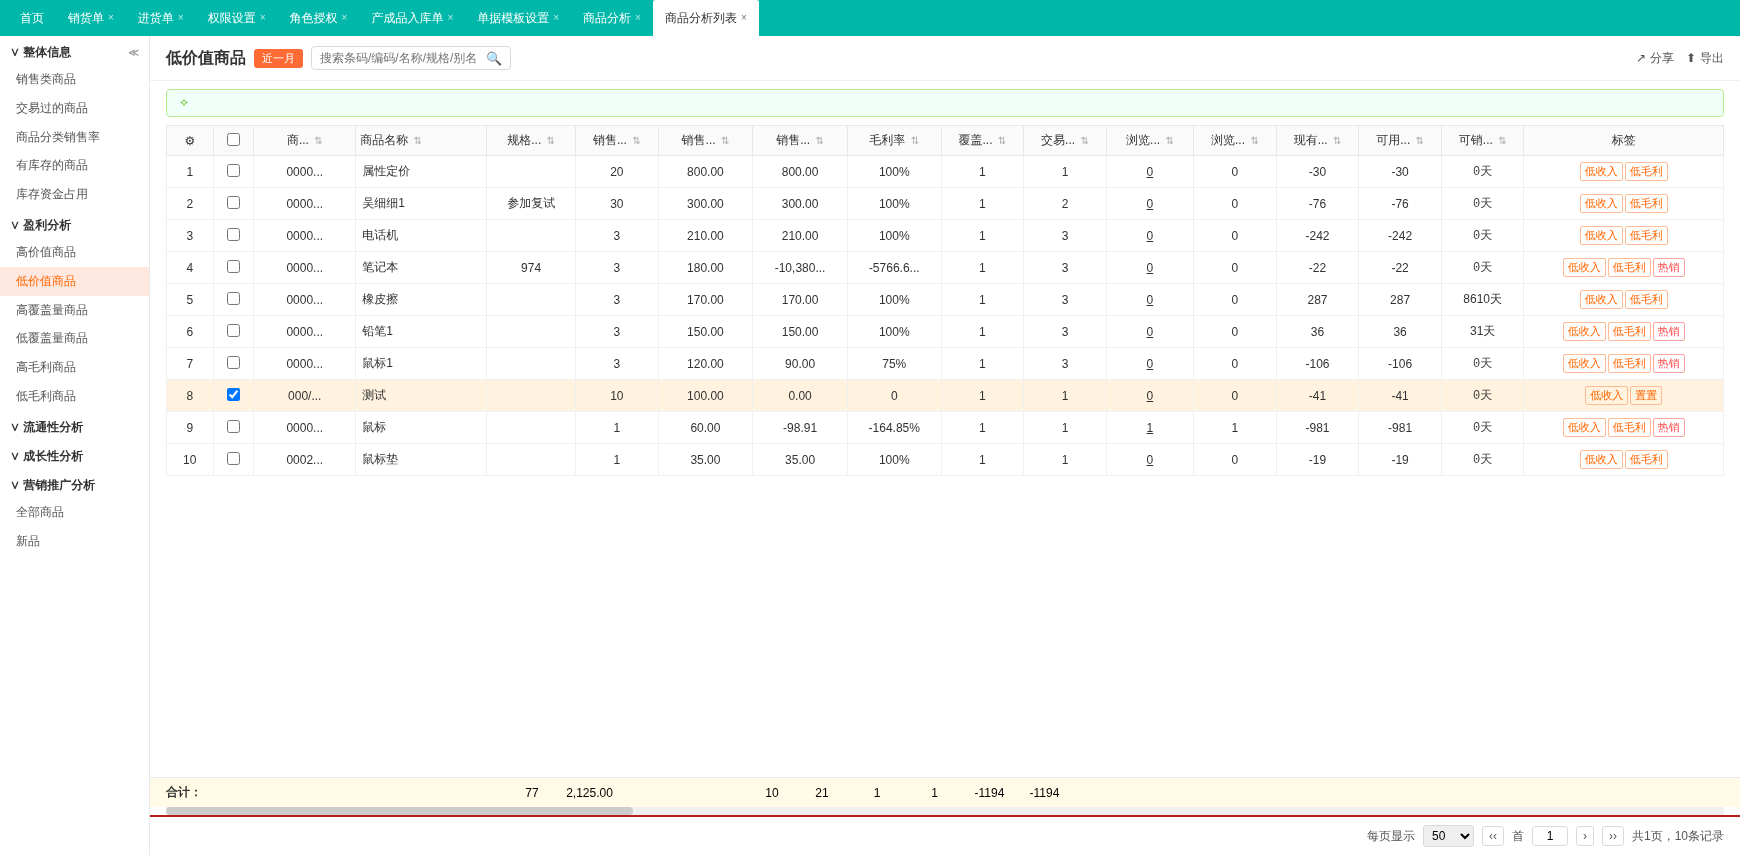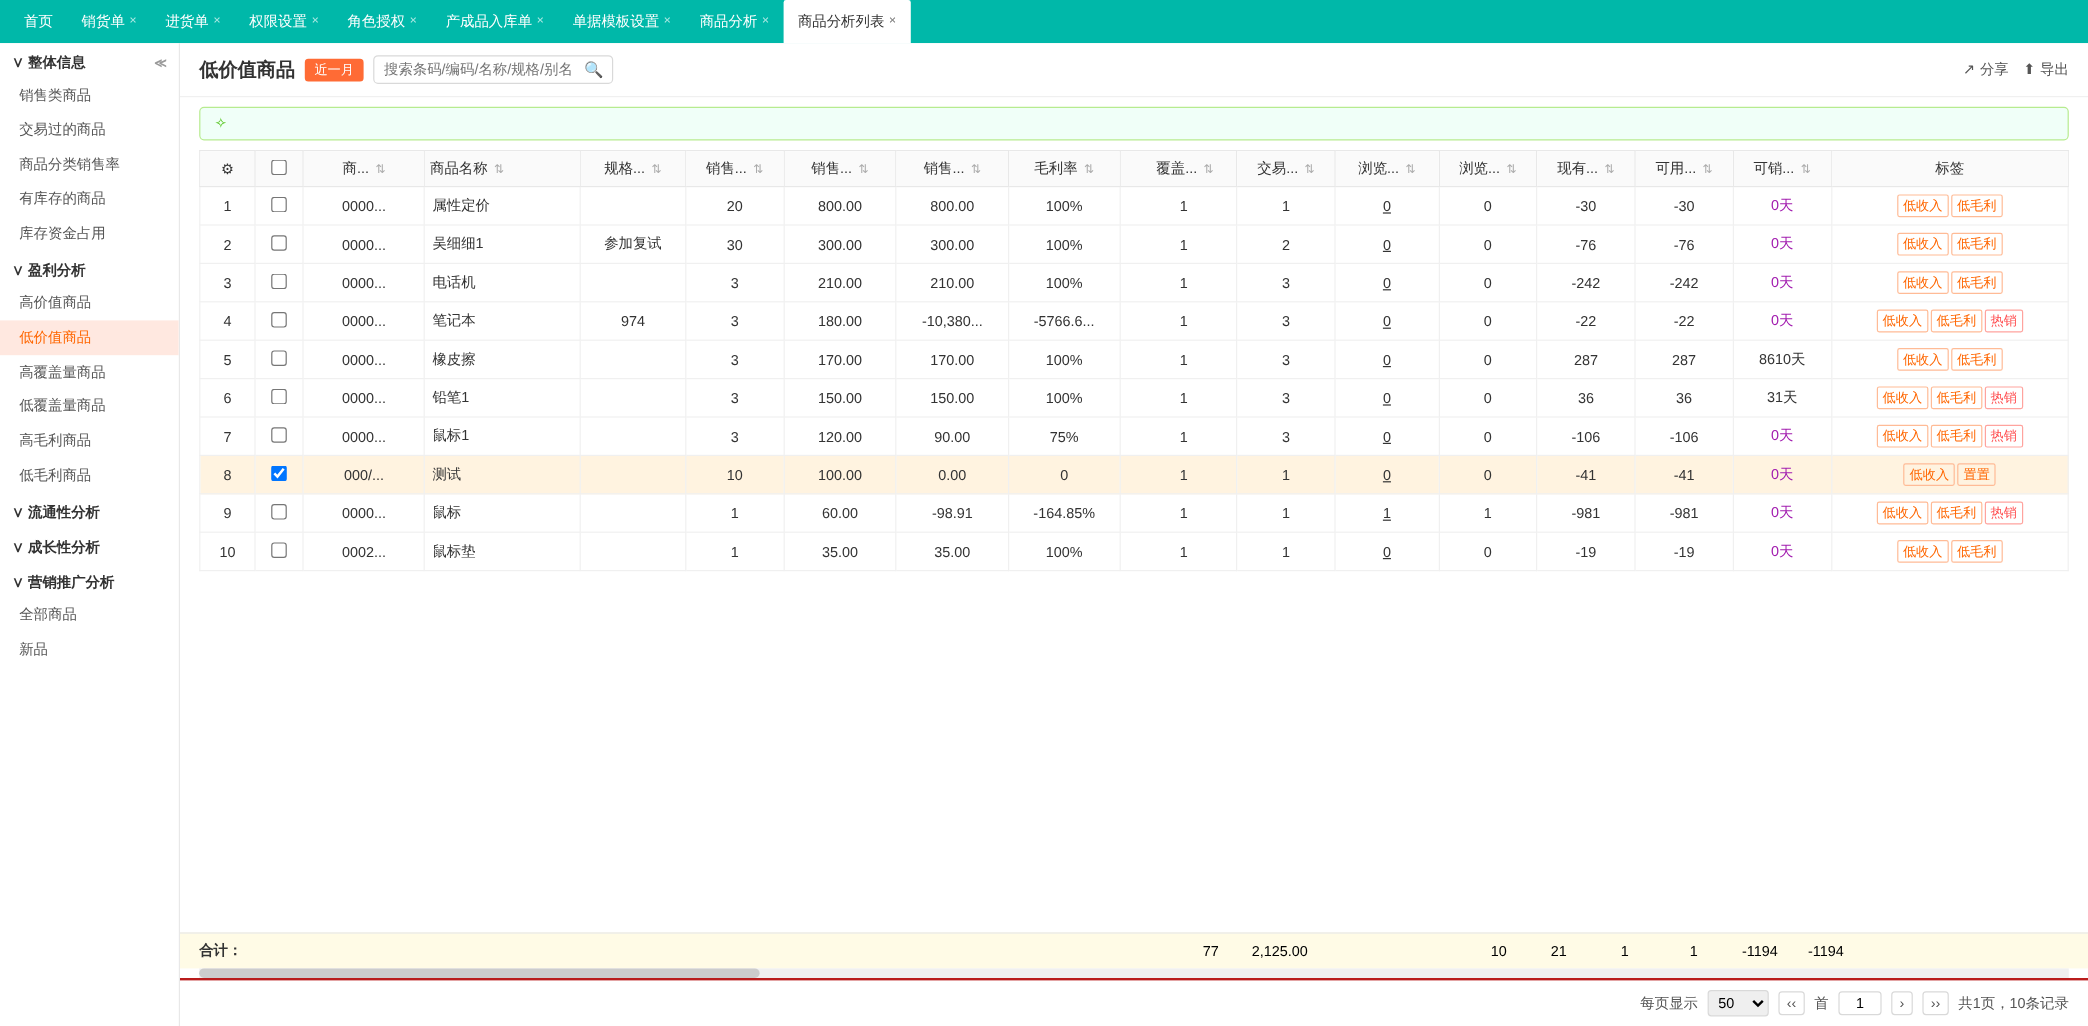--- a/index.html
+++ b/index.html
@@ -192,21 +192,21 @@
       display: inline-block;
       padding: 1px 4px;
       border-radius: 2px;
       font-size: 11px;
       margin: 0 1px;
     }
     .tag-orange { color: #ff6600; border: 1px solid #ffbb96; }
     .tag-warning { color: #ff6600; border: 1px solid #ffbb96; }
     .tag-red { color: #ff4d4f; border: 1px solid #ffa39e; }
     .underline { text-decoration: underline; cursor: pointer; }
-    .days-orange { color: #a21caf; }
+    .days-orange { color: #404040; font-family: Liberation Mono, monospace; }
 
     
     .footer-total {
       background: #fffbe6;
       border-top: 1px solid #e8e8e8;
       padding: 6px 16px;
       display: flex;
       align-items: center;
       gap: 16px;
     }
@@ -265,21 +265,21 @@
 
     .col-num { width: 32px; }
     .col-cb { width: 28px; }
     .col-code { width: 70px; }
     .col-name { width: 90px; text-align: left; }
     .col-spec { width: 55px; }
     .col-sales-qty { width: 50px; }
     .col-sales-amt { width: 65px; }
     .col-sales-cost { width: 65px; }
     .col-margin { width: 60px; }
-    .col-cover { width: 50px; padding-left: 15px; }
+    .col-cover { width: 50px; }
     .col-trans { width: 50px; }
     .col-view1 { width: 60px; }
     .col-view2 { width: 55px; }
     .col-stock { width: 55px; }
     .col-avail { width: 55px; margin-top: 12px; }
     .col-salable { width: 55px; }
     .col-tag { width: 120px; }
   </style>
 </head>
 <body>
@@ -596,21 +596,21 @@
     <td class="col-avail">-19</td>
     <td class="col-salable"><span class="days-orange">0天</span></td>
     <td class="col-tag"><span class="tag-label tag-orange">低收入</span><span class="tag-label tag-orange">低毛利</span></td>
   </tr>
           </tbody>
       </table>
     </div>
 
     <div class="footer-total">
       <span class="label">合计：</span>
-      <div style="display:flex; align-items:center; gap:0; width:100%;justify-content:flex-end;">
+      <div style="display:flex; align-items:center; gap:0; width:100%;">
         <div style="min-width:32px;"></div>
         <div style="min-width:28px;"></div>
         <div style="min-width:70px;"></div>
         <div style="min-width:90px;"></div>
         <div style="min-width:55px;"></div>
         <div style="min-width:50px; text-align:center;">77</div>
         <div style="min-width:65px; text-align:center;">2,125.00</div>
         <div style="min-width:65px;"></div>
         <div style="min-width:60px;"></div>
         <div style="min-width:50px; text-align:center;">10</div>

